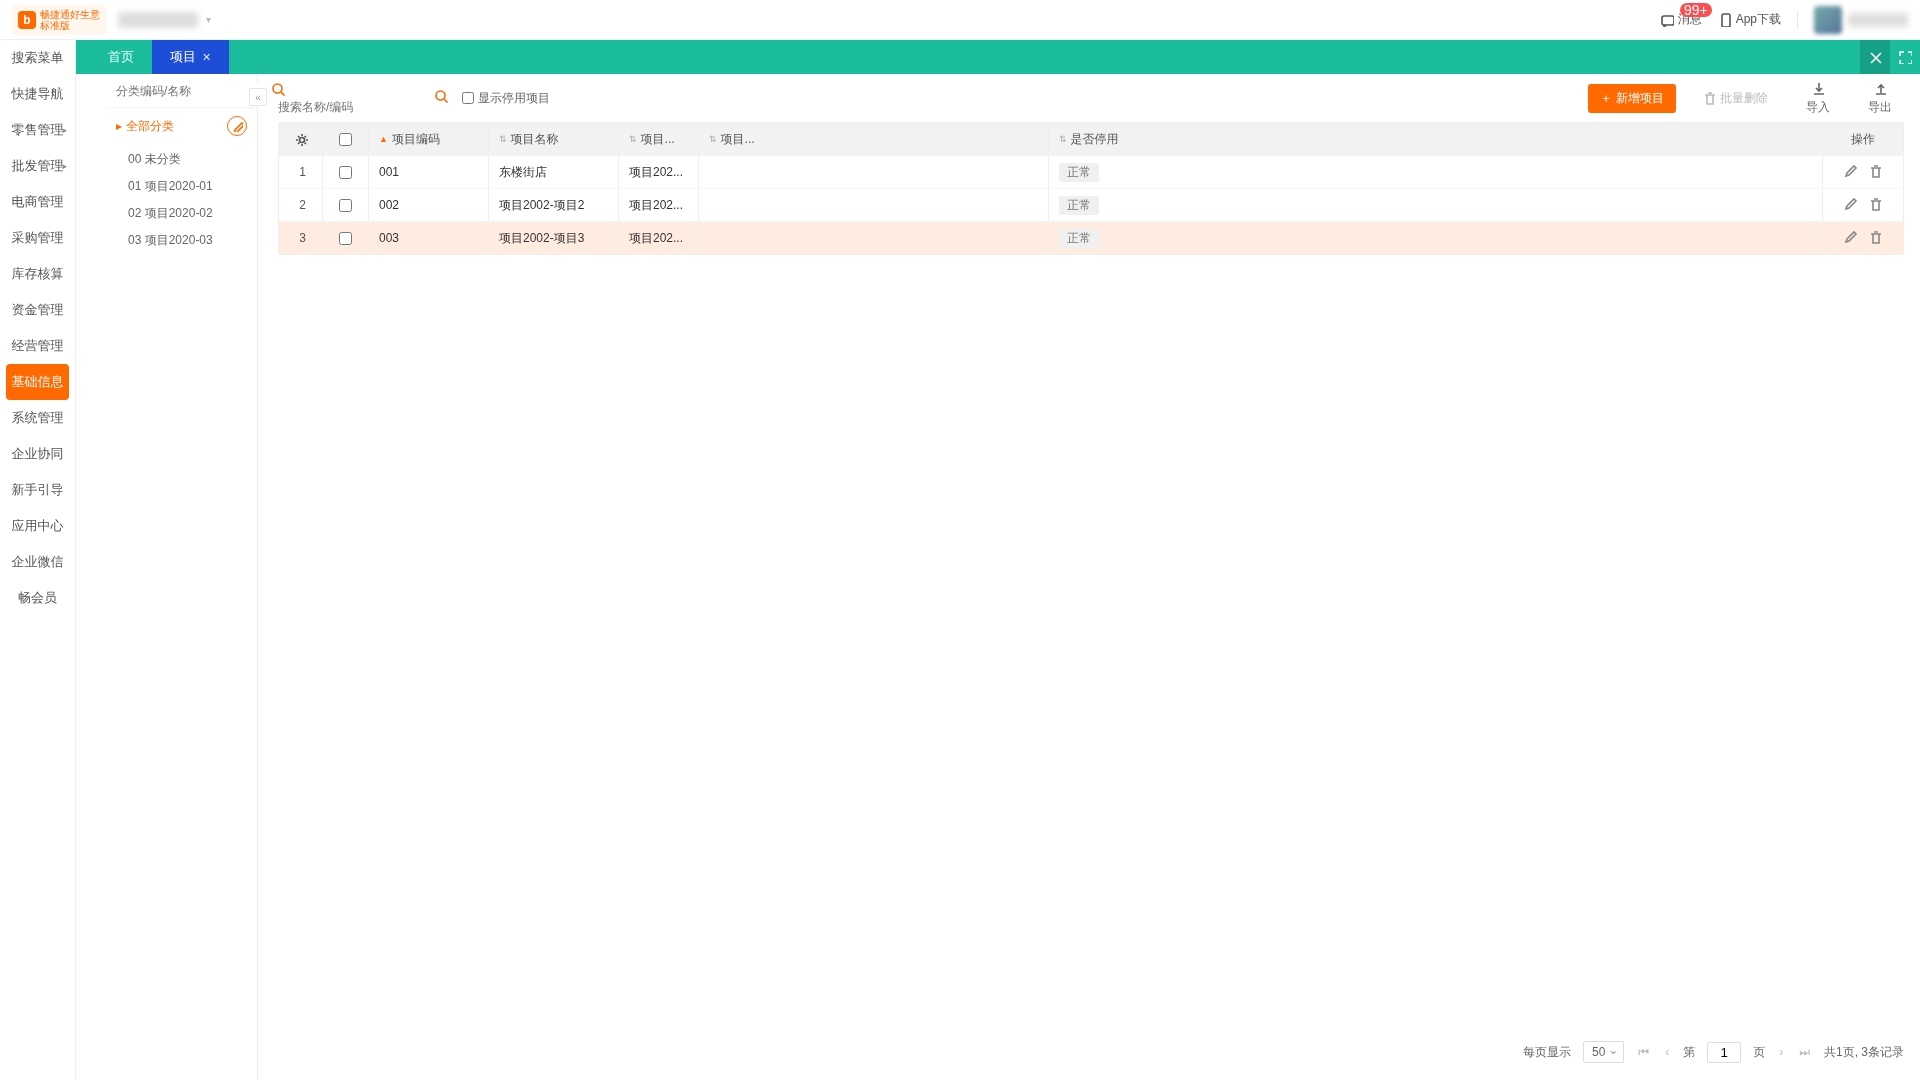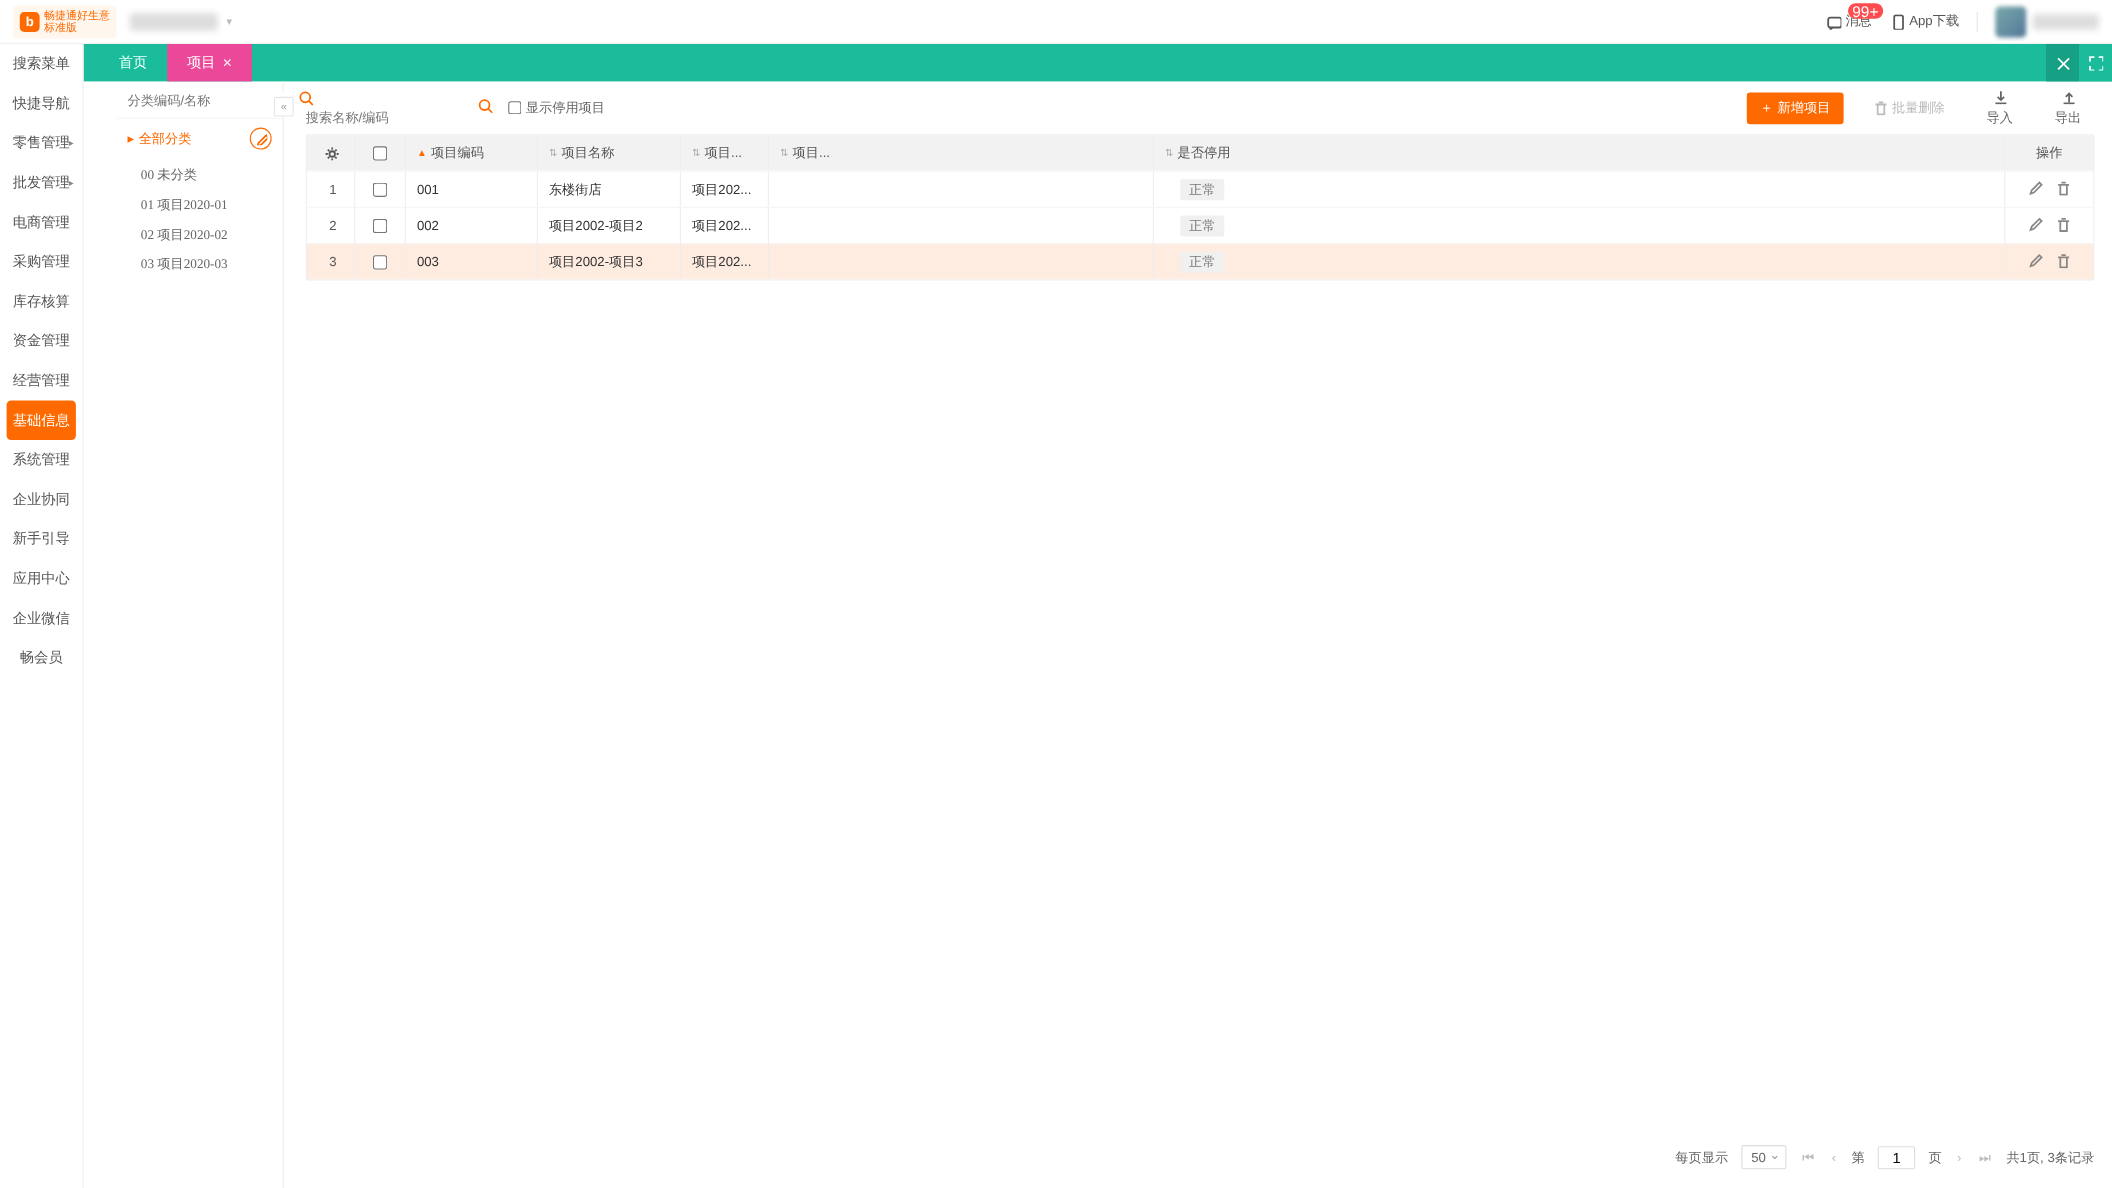--- a/index.html
+++ b/index.html
@@ -17,21 +17,21 @@
 .hdr-btn { display:flex; align-items:center; gap:4px; color:#555; cursor:pointer; padding:4px 8px; position:relative; }
 .hdr-btn svg { width:16px; height:16px; }
 .badge { position:absolute; top:-4px; right:-2px; background:#ff4d4f; color:#fff; font-size:14px; line-height:14px; padding:0 4px; border-radius:7px; }
 .avatar { width:28px; height:28px; background:linear-gradient(135deg,#7aa,#579); border-radius:4px; margin-left:8px; filter:blur(2px); }
 .avatar-name { width:60px; height:14px; background:#ddd; filter:blur(3px); margin-left:6px; border-radius:2px; }
 .divider-v { width:1px; height:18px; background:#e5e5e5; margin:0 8px; }
 
 
 .tab-bar { height:34px; background:#1abc9c; display:flex; align-items:stretch; padding-left:90px; position:relative; }
 .tab { display:flex; align-items:center; padding:0 18px; color:#e8fff9; cursor:pointer; font-size:13px; gap:6px; }
-.tab.active { background:#ec4899; color:#fff; }
+.tab.active { background:#1d4ed8; color:#fff; }
 .tab .x { font-size:11px; opacity:.85; }
 .tab-bar-right { position:absolute; right:0; display:flex; align-items:center; height:100%; }
 .tab-bar-right .bar-btn { width:30px; height:34px; display:flex; align-items:center; justify-content:center; color:#fff; cursor:pointer; }
 .tab-bar-right .bar-btn.close { background:#16a085; }
 .tab-bar-right .bar-btn.expand { background:#1abc9c; }
 
 
 .layout { display:flex; height:calc(100vh - 74px);padding-left:16px; }
 
 
@@ -45,21 +45,21 @@
 
 
 .cat-panel { width:152px; border-right:1px solid #eee; display:flex; flex-direction:column; position:relative; }
 .cat-search { padding:8px 10px; display:flex; align-items:center; border-bottom:1px solid #f5f5f5; }
 .cat-search input { border:none; outline:none; flex:1; font-size:12px; color:#666; }
 .cat-search .sicon { color:#ff6a00; }
 .cat-header { display:flex; align-items:center; padding:8px 10px; color:#ff6a00; font-size:12px; gap:4px; }
 .cat-header .bullet { color:#ff6a00; }
 .cat-header .edit-btn { margin-left:auto; width:20px; height:20px; border:1px solid #ff6a00; border-radius:50%; display:flex; align-items:center; justify-content:center; color:#ff6a00; font-size:11px; cursor:pointer; }
 .cat-list { padding:2px 0 0 22px; color:#666; }
-.cat-list div { padding:5px 0; cursor:pointer;font-family:Liberation Serif, serif; }
+.cat-list div { padding:5px 0; cursor:pointer; }
 .collapse-handle { position:absolute; right:-10px; top:14px; width:18px; height:18px; background:#fff; border:1px solid #e5e5e5; border-radius:2px; display:flex; align-items:center; justify-content:center; color:#999; font-size:10px; cursor:pointer; }
 
 
 .main { flex:1; display:flex; flex-direction:column; padding:0 16px 0 20px; }
 .toolbar { height:48px; display:flex; align-items:center; gap:14px; }
 .search-box { display:flex; align-items:center; width:170px; border-bottom:1px solid transparent; }
 .search-box input { border:none; outline:none; flex:1; font-size:12px; padding:6px 0; color:#666;margin-top:19px; }
 .search-box .sicon { color:#ff6a00; cursor:pointer; }
 .chk { display:flex; align-items:center; gap:4px; color:#666; cursor:pointer; }
 .chk input { width:12px; height:12px; }
@@ -80,21 +80,21 @@
 .c-gear{width:44px;justify-content:center}
 .c-chk{width:46px;justify-content:center}
 .c-code{width:120px}
 .c-name{width:130px}
 .c-col1{width:80px}
 .c-col2{width:350px}
 .c-status{flex:1}
 .c-ops{width:80px;justify-content:center;border-right:none;gap:10px}
 .sort { color:#aaa; font-size:9px; line-height:1; }
 .sort.active-up { color:#ff6a00; }
-.status-tag { background:#f0f0f0; color:#777; padding:1px 8px; border-radius:2px; font-size:12px;margin-left:14px; }
+.status-tag { background:#f0f0f0; color:#777; padding:1px 8px; border-radius:2px; font-size:12px; }
 .row-idx { color:#555; text-align:right; width:100%; padding-right:6px; }
 .op-icon { color:#888; cursor:pointer; }
 
 
 .paginator { margin-top:auto; height:48px; display:flex; align-items:center; justify-content:flex-end; gap:12px; color:#666; font-size:12px; padding-bottom:8px; }
 .pg-sel { border:1px solid #ddd; padding:3px 18px 3px 8px; border-radius:2px; cursor:pointer; position:relative; }
 .pg-sel::after { content:"⌄"; position:absolute; right:5px; top:1px; color:#999; }
 .pg-btn { color:#bbb; cursor:pointer; padding:2px; }
 .pg-input { width:34px; border:1px solid #ddd; text-align:center; padding:2px; border-radius:2px; }
 

